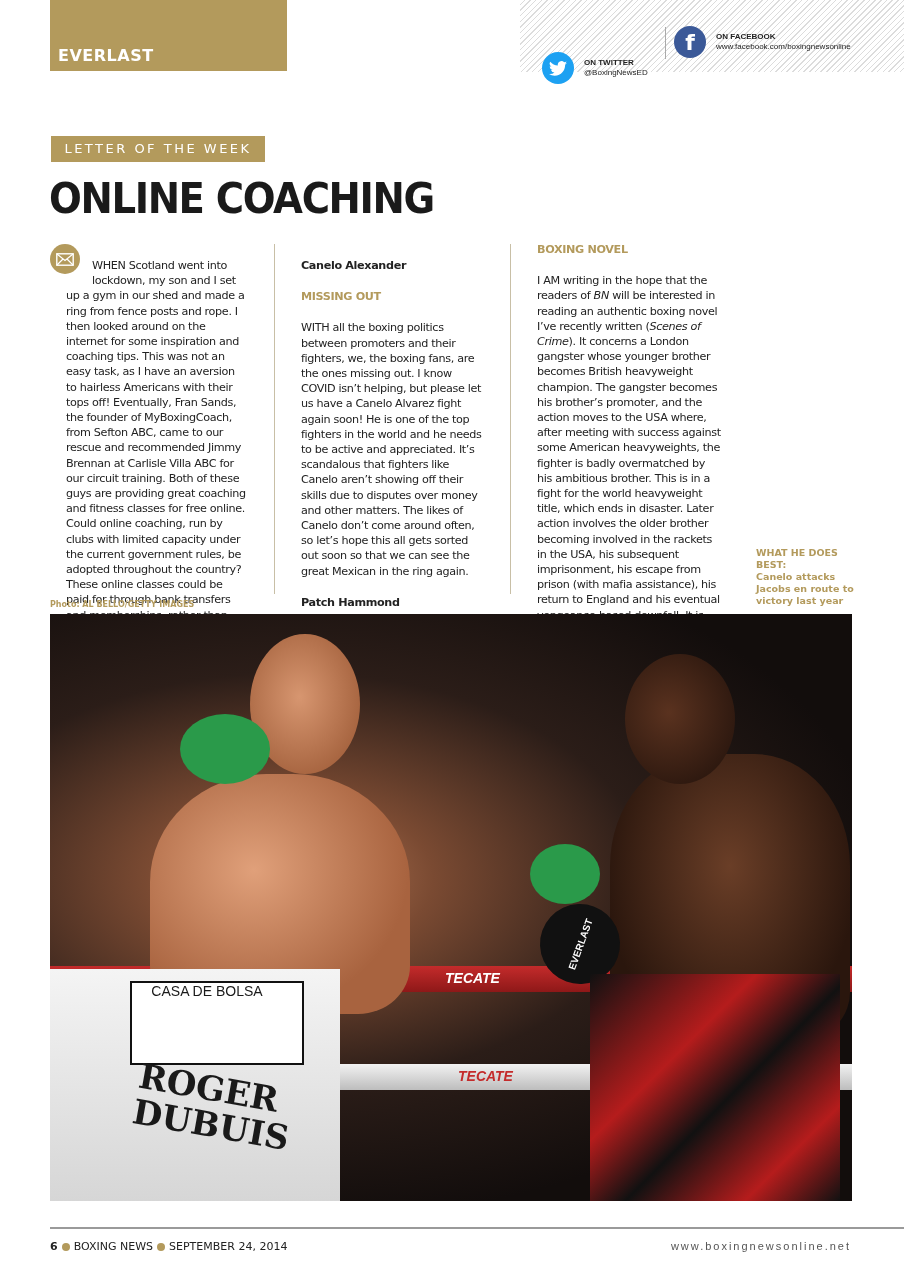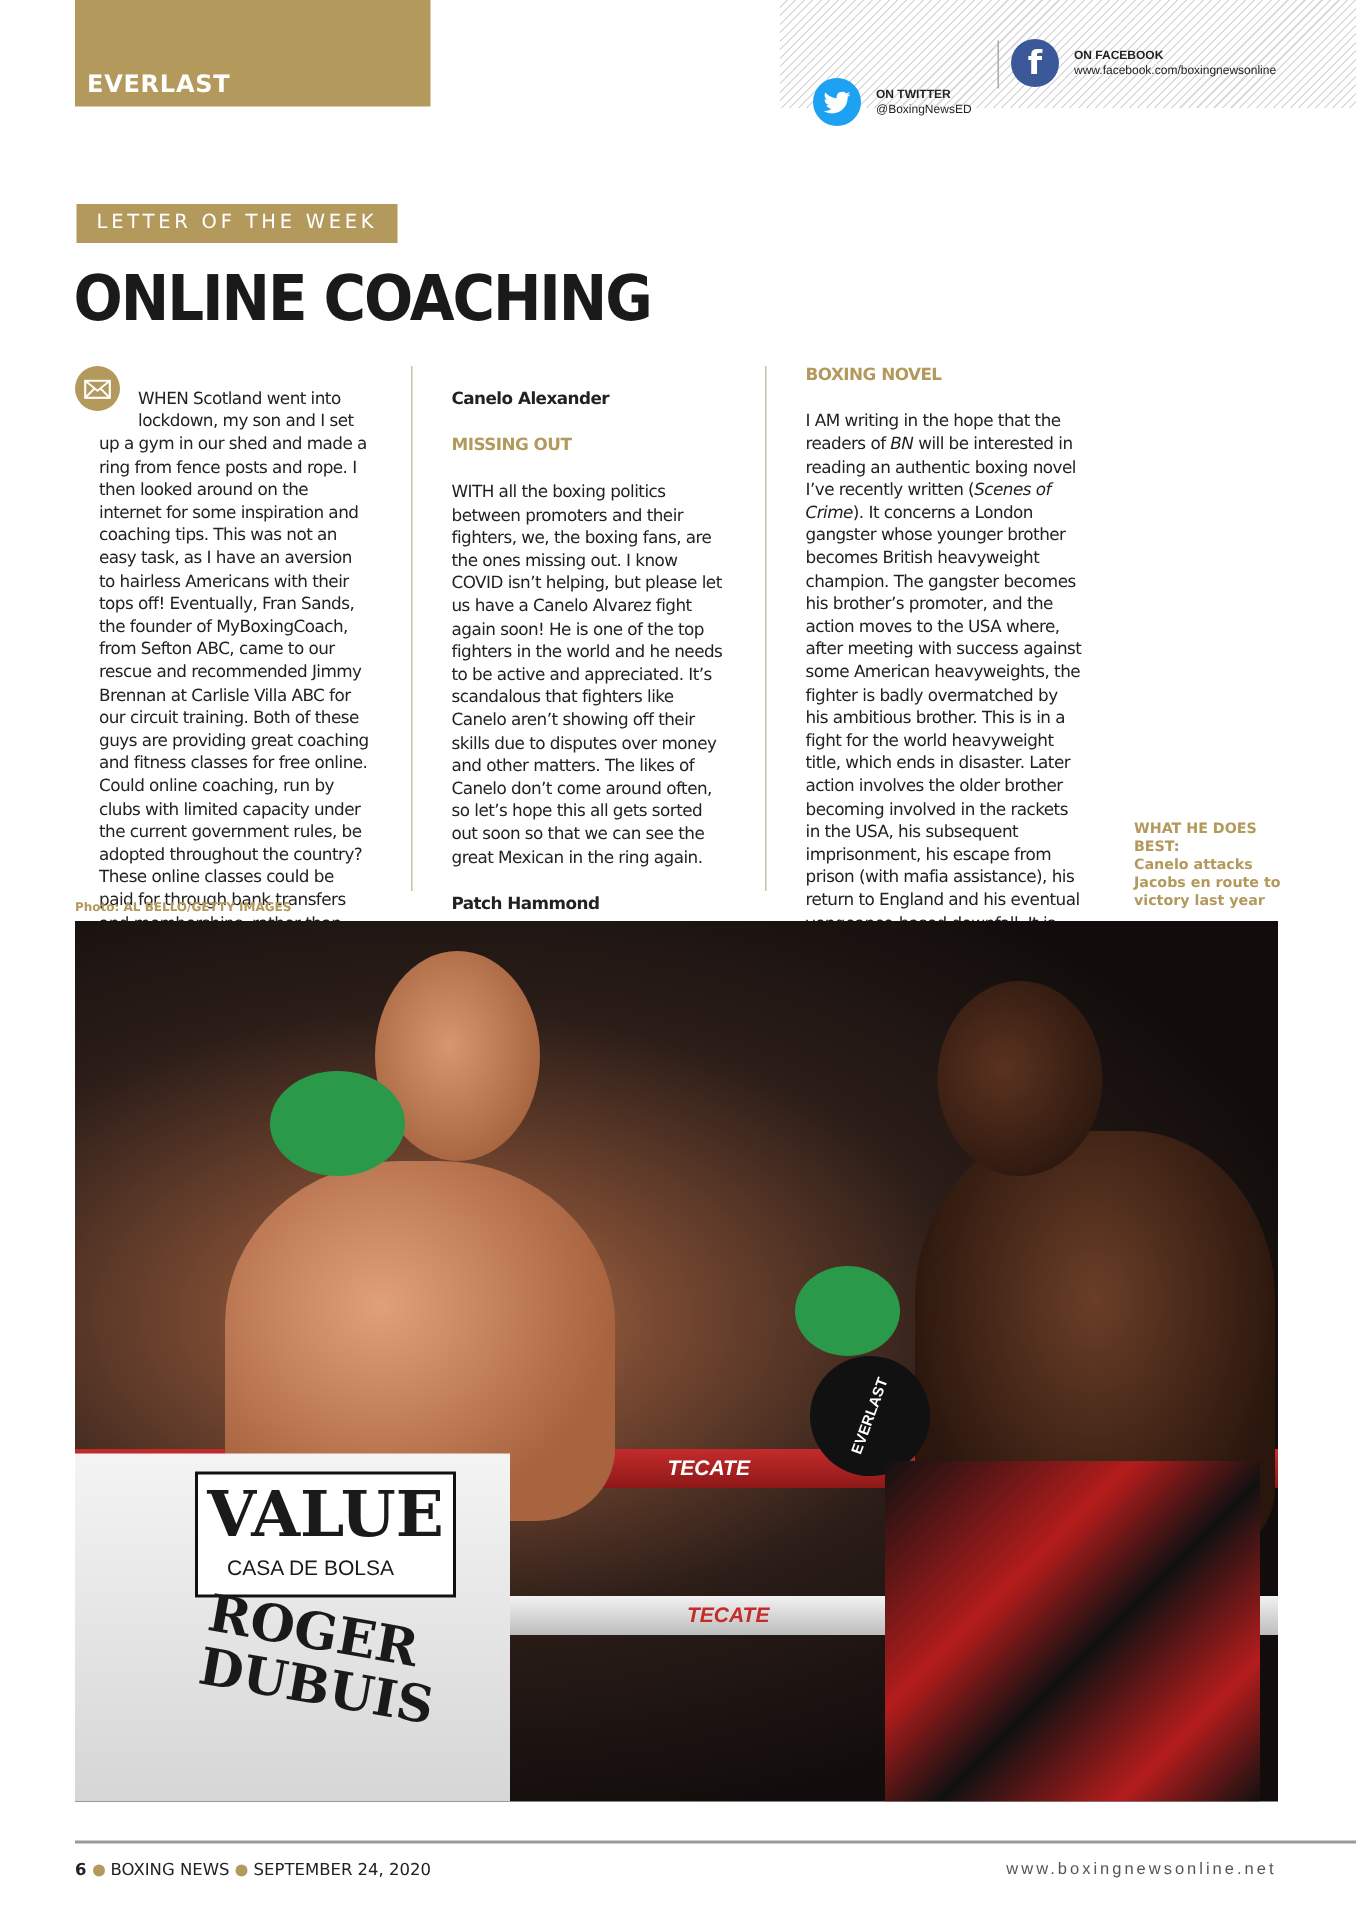--- a/index.html
+++ b/index.html
@@ -106,21 +106,20 @@
     <span style="position:absolute; left:408px; top:4px; color:#c42b2b; font-weight:bold; font-style:italic; font-size:14px;">TECATE</span>
   </div>
 
   <div style="position:absolute; left:100px; top:160px; width:260px; height:240px; border-radius:45% 45% 20% 20%; background:radial-gradient(ellipse at 40% 40%, #e0a07a, #a8633f 70%);"></div>
   <div style="position:absolute; left:200px; top:20px; width:110px; height:140px; border-radius:50%; background:radial-gradient(ellipse at 45% 45%, #d79670, #96532f);"></div>
   <div style="position:absolute; left:130px; top:100px; width:90px; height:70px; border-radius:50%; background:#2a9a4a;"></div>
   <div style="position:absolute; left:480px; top:230px; width:70px; height:60px; border-radius:50%; background:#2a9a4a;"></div>
 
   <div style="position:absolute; left:0px; top:355px; width:290px; height:232px; background:linear-gradient(#f4f4f4,#d6d6d6);">
     <div style="position:absolute; left:80px; top:12px; width:170px; height:80px; border:2px solid #111; background:#fff;">
-      <div style="font-family:'DejaVu Serif', serif; font-weight:bold; font-size:42px; line-height:54px; text-align:center;">VALUE</div>
       <div style="font-size:14px; text-align:center; padding-right:20px;">CASA DE BOLSA</div>
     </div>
     <div style="position:absolute; left:85px; top:102px; font-family:'DejaVu Serif', serif; font-weight:bold; font-size:34px; line-height:36px; transform:rotate(10deg);">
       <div>ROGER</div>
       <div>DUBUIS</div>
     </div>
   </div>
 
   <div style="position:absolute; left:560px; top:140px; width:240px; height:280px; border-radius:40% 40% 15% 15%; background:radial-gradient(ellipse at 50% 40%, #6a3e27, #2a160d 75%);"></div>
   <div style="position:absolute; left:575px; top:40px; width:110px; height:130px; border-radius:50%; background:radial-gradient(ellipse at 40% 45%, #5a321f, #1f100a);"></div>
@@ -129,15 +128,15 @@
     </div>
   <div style="position:absolute; left:540px; top:360px; width:250px; height:227px; background:linear-gradient(135deg, #111 0%, #b51c1c 35%, #111 55%, #b51c1c 80%, #111 100%);"></div>
 </div>
 
 <div class="footer-line"></div>
 <div class="footer-left">
   <b>6</b>
   <span class="dot"></span>
   <span>BOXING NEWS</span>
   <span class="dot"></span>
-  <span>SEPTEMBER 24, 2020</span>
+  <span>SEPTEMBER 24, 2014</span>
 </div>
 <div class="footer-right">www.boxingnewsonline.net</div>
 
 </body></html>

